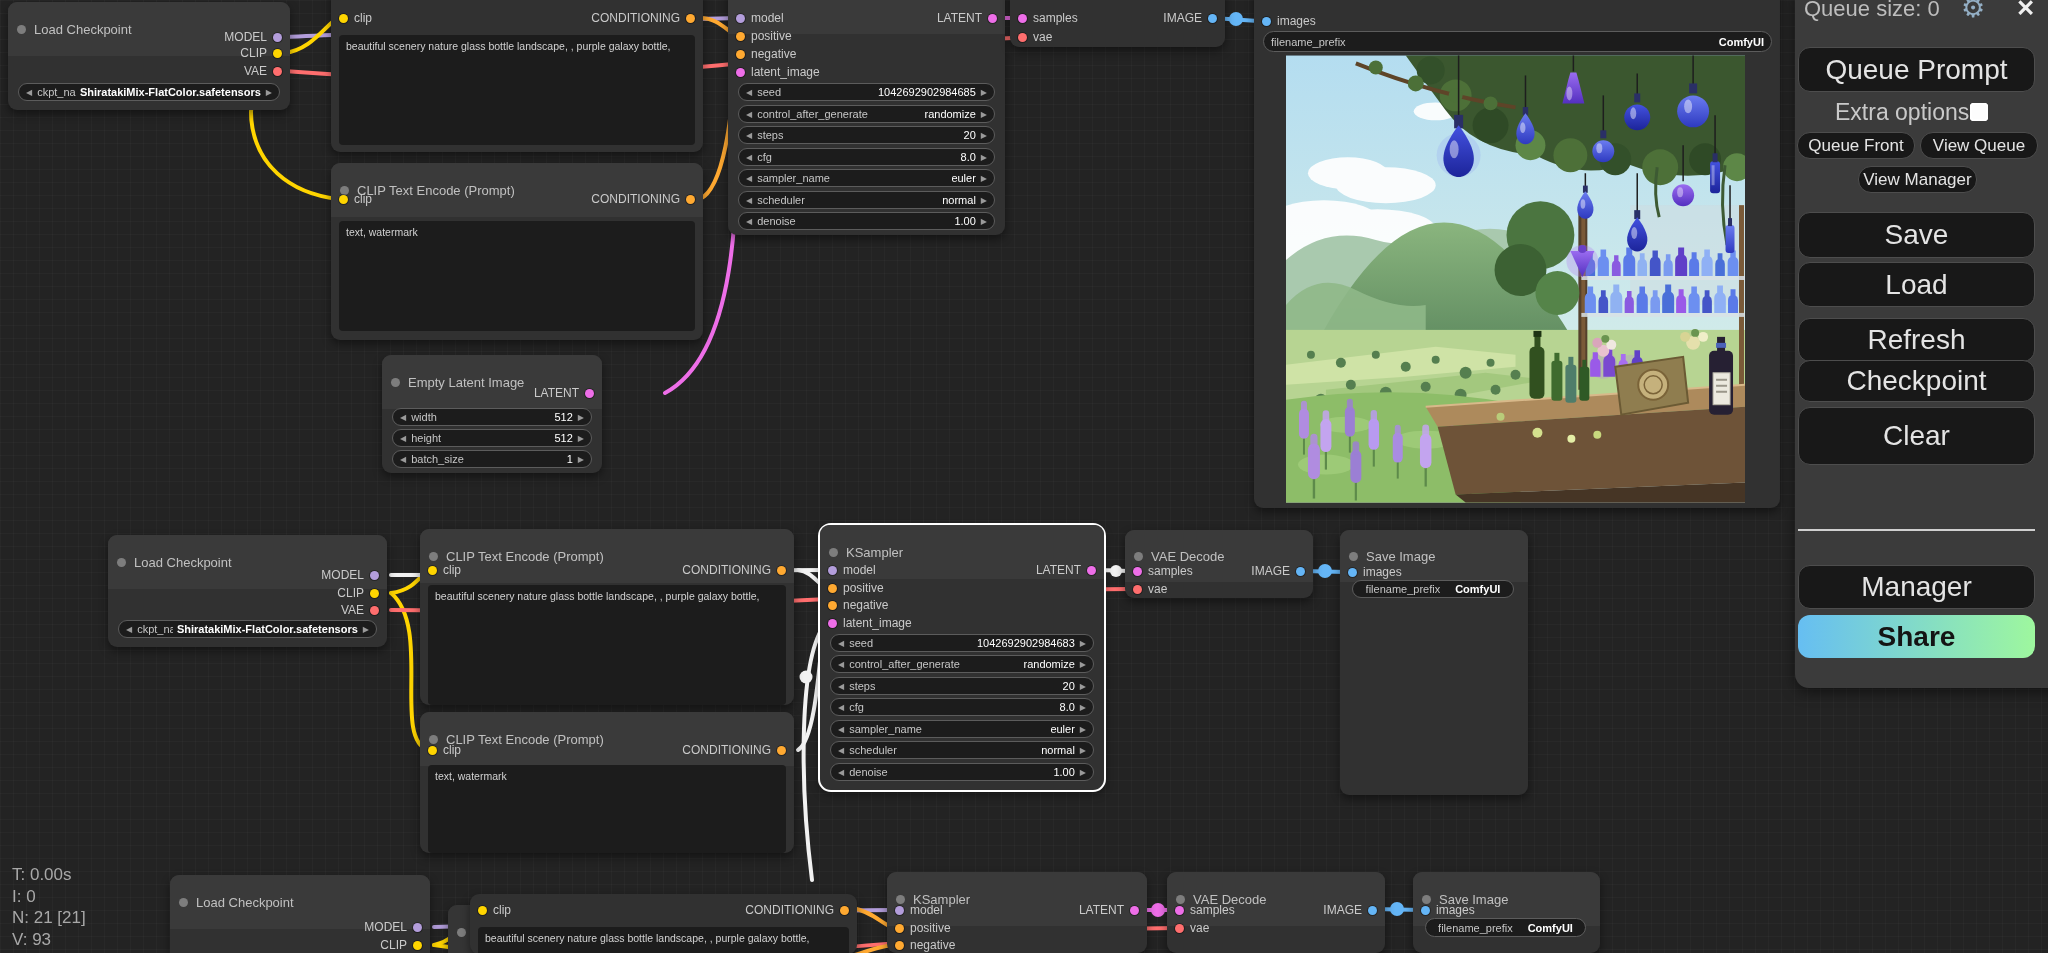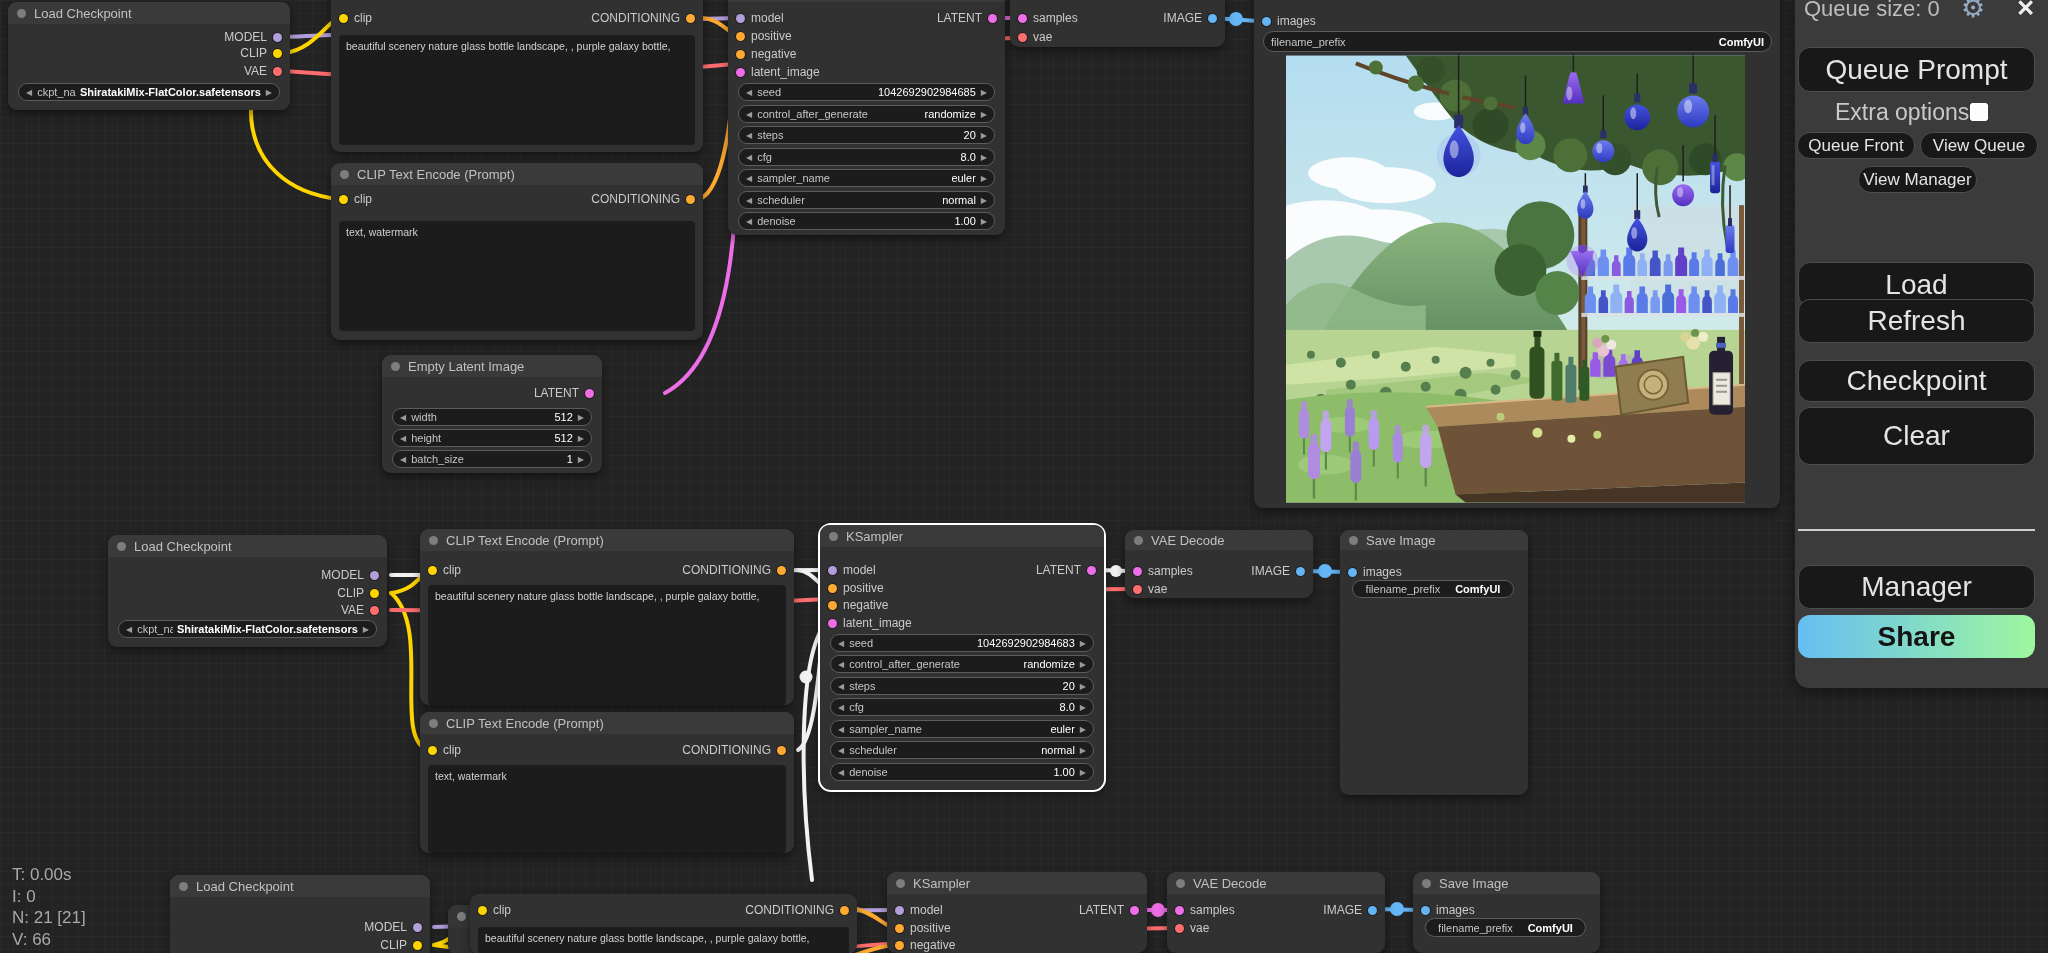--- a/index.html
+++ b/index.html
@@ -11,21 +11,21 @@
     background-size:13px 13px;
     font-family:"Liberation Sans", sans-serif;
     -webkit-font-smoothing:antialiased;}
   
   #wires{position:absolute;left:0;top:0;z-index:1;}
   
   .node{position:absolute;background:#313131;border-radius:9px;z-index:2;
     box-shadow:0 4px 10px rgba(0,0,0,.45);}
   .node.selected{outline:2px solid #ffffff;outline-offset:0;z-index:4;border-radius:11px;}
   .ntitle{position:absolute;top:0;left:0;right:0;height:22px;display:flex;align-items:center;gap:8px;
-    padding:0 9px;background:#3a3a3a;border-radius:9px 9px 0 0;font-size:13px;color:#c0c0c0;white-space:nowrap;overflow:hidden;}
+    padding:16px 9px;background:#3a3a3a;border-radius:9px 9px 0 0;font-size:13px;color:#c0c0c0;white-space:nowrap;overflow:hidden;}
   .tdot{width:9px;height:9px;border-radius:50%;background:#7d7d7d;flex:0 0 auto;}
   .slot{position:absolute;display:flex;align-items:center;gap:6px;height:16px;font-size:12px;color:#cacaca;white-space:nowrap;}
   .slot.in{left:8px;}
   .slot.out{right:8px;}
   .dot{width:9px;height:9px;border-radius:50%;flex:0 0 auto;box-shadow:0 0 0 1px rgba(0,0,0,.35);}
   .dot.model{background:#b39ddb}.dot.clip{background:#ffd500}.dot.vae{background:#ff6e6e}
   .dot.cond{background:#ffa931}.dot.latent{background:#ee6ee8}.dot.image{background:#64b5f6}
   .pill{position:absolute;left:10px;right:10px;height:16px;display:flex;align-items:center;gap:5px;
     background:#1c1c1c;border:1px solid #5c5c5c;border-radius:10px;padding:0 7px;font-size:11px;
     white-space:nowrap;overflow:hidden;}
@@ -785,36 +785,37 @@
     <div class="pill center" style="top:46px;left:12px;right:14px;height:17px">
         <span class="wl">filename_prefix</span>
         <span class="wv">ComfyUI</span>
       </div>
   </div>
 
   <div id="stats">
     <div>T: 0.00s</div>
     <div>I: 0</div>
     <div>N: 21 [21]</div>
-    <div>V: 66</div>
+    <div>V: 93</div>
     <div>FPS:27.04</div>
   </div>
 
   <div id="sidebar">
     <div id="queue-size">Queue size: 0</div>
     <div id="gear">⚙</div>
     <div id="close-x">✕</div>
     <div class="sbtn big" style="top:61px;height:45px">Queue Prompt</div>
     <div id="extra-label">Extra options</div>
     <div id="extra-check"></div>
     <div class="sbtn small" style="left:2px;top:146px;width:118px;height:27px">Queue Front</div>
     <div class="sbtn small" style="left:125px;top:146px;width:118px;height:27px">View Queue</div>
     <div class="sbtn small" style="left:63px;top:180px;width:119px;height:27px">View Manager</div>
+    <div class="sbtn big" style="top:226px;height:46px">Save</div>
     <div class="sbtn big" style="top:276px;height:45px">Load</div>
-    <div class="sbtn big" style="top:313px;height:44px">Refresh</div>
+    <div class="sbtn big" style="top:332px;height:44px">Refresh</div>
     <div class="sbtn big" style="top:374px;height:42px">Checkpoint</div>
     <div class="sbtn big" style="top:421px;height:58px">Clear</div>
     <div id="divider"></div>
     <div class="sbtn big" style="top:579px;height:44px">Manager</div>
     <div class="sbtn big" id="share-btn" style="top:629px;height:43px">Share</div>
   </div>
 
 </div>
 
 </body></html>

